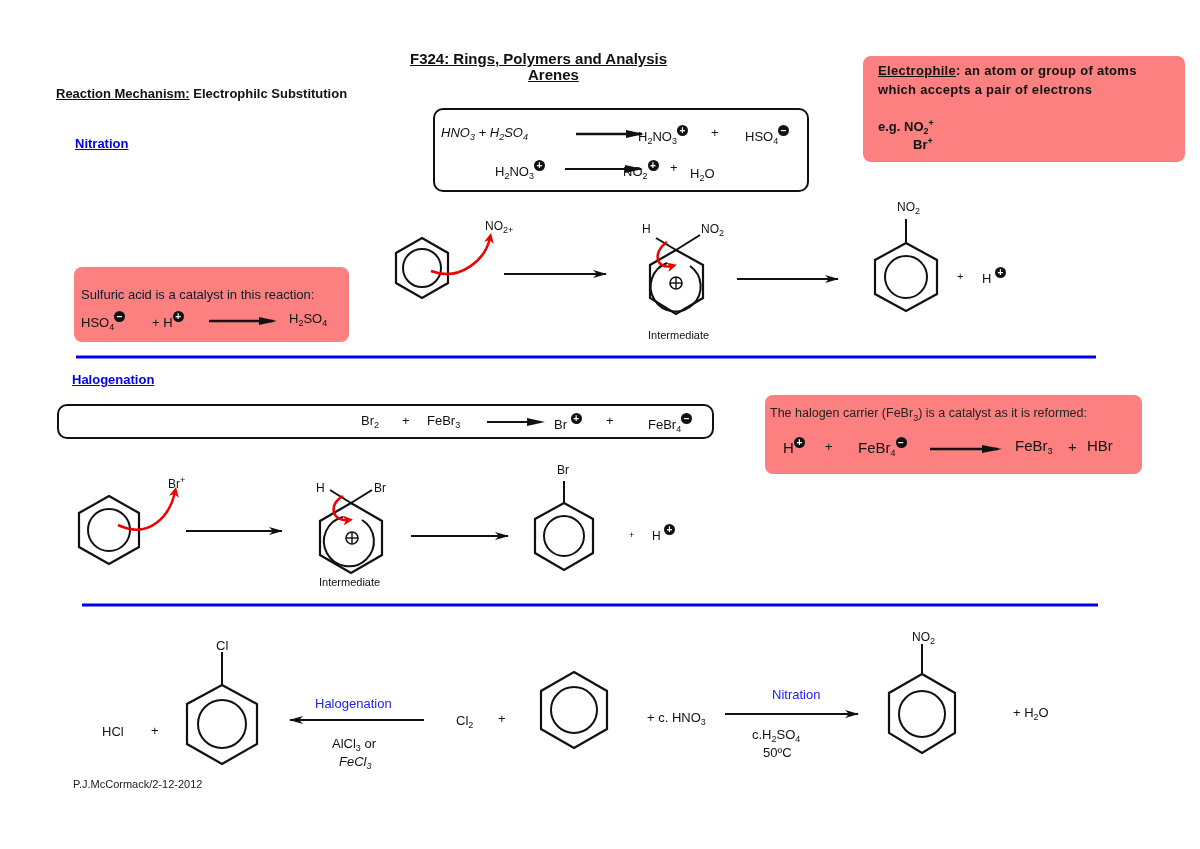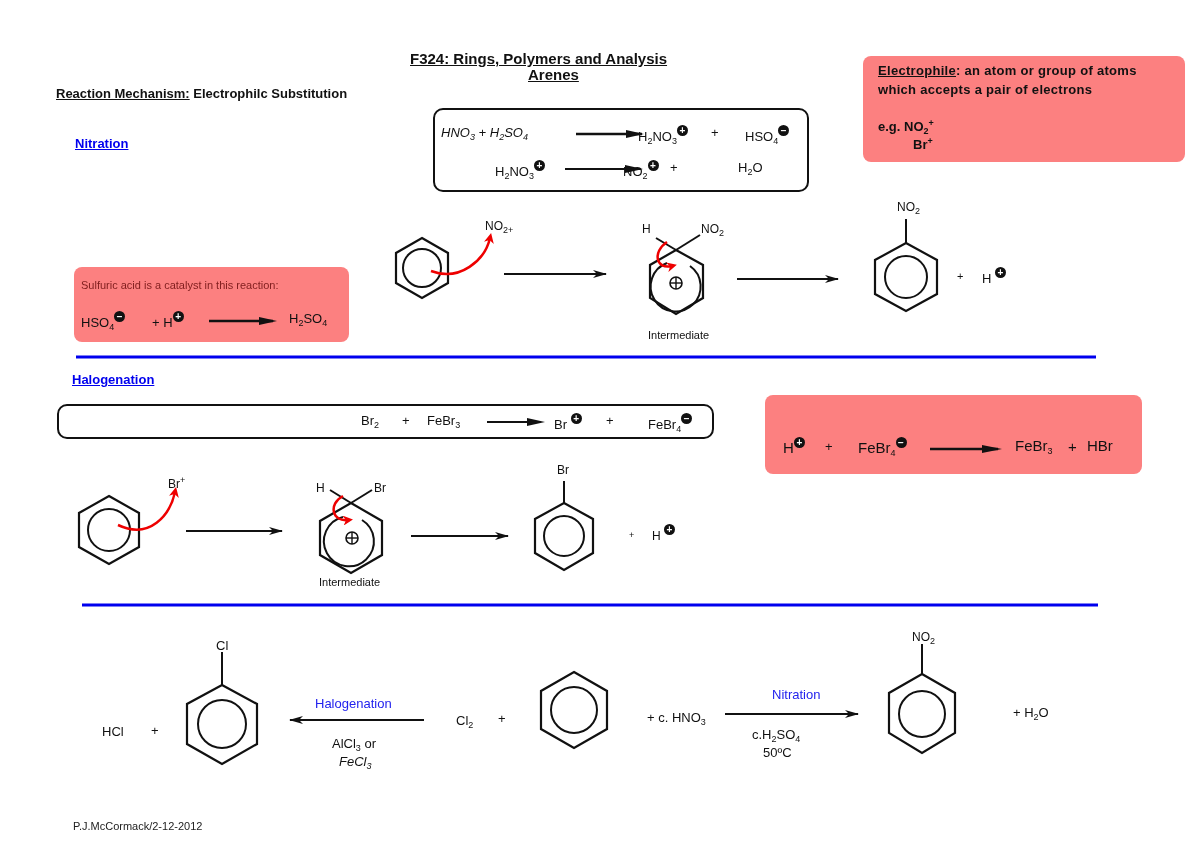--- a/index.html
+++ b/index.html
@@ -154,27 +154,27 @@
     <span>H</span><sub>2</sub><span>NO</span><sub>3</sub><span class="charge">+</span>
   </div>
   <svg width="80" height="10" style="left:130px; top:54px;">
       <line x1="0" y1="5" x2="76" y2="5" stroke="#111" stroke-width="1.8"></line>
       <path d="M60,1 L78,5 L60,9 Z" fill="#111"></path>
     </svg>
   <div class="abs chem" style="left:188px; top:50px;">
     <span>NO</span><sub>2</sub><span class="charge">+</span>
   </div>
   <div class="abs chem" style="left:235px; top:50px;">+</div>
-  <div class="abs chem" style="left:255px; top:50px;margin-left:48px;">
+  <div class="abs chem" style="left:255px; top:56px;">
     <span>H</span><sub>2</sub><span>O</span>
   </div>
 </div>
 
 <div class="pink" style="left:74px; top:267px; width:275px; height:75px;">
-  <div class="abs" style="left:7px; top:12px; font-size:11px; color:#7f1d1d;">Sulfuric acid is a catalyst in this reaction:</div>
+  <div class="abs" style="left:7px; top:20px; font-size:13px; color:#0f172a;">Sulfuric acid is a catalyst in this reaction:</div>
   <div class="abs chem" style="left:7px; top:44px;">
     <span>HSO</span><sub>4</sub><span class="charge">−</span>
   </div>
   <div class="abs chem" style="left:78px; top:44px;">
     <span>+ H</span><span class="charge">+</span>
   </div>
   <svg width="70" height="10" style="left:135px; top:49px;">
       <line x1="0" y1="5" x2="64" y2="5" stroke="#111" stroke-width="2.5"></line>
       <path d="M50,1 L68,5 L50,9 Z" fill="#111"></path>
     </svg>
@@ -216,20 +216,23 @@
   <div class="abs chem" style="left:495px; top:7px;">
     <span>Br</span> <span class="charge">+</span>
   </div>
   <div class="abs chem" style="left:547px; top:7px;">+</div>
   <div class="abs chem" style="left:589px; top:7px;">
     <span>FeBr</span><sub>4</sub><span class="charge">−</span>
   </div>
 </div>
 
 <div class="pink" style="left:765px; top:395px; width:377px; height:79px;">
+  <div class="abs" style="left:5px; top:11px; font-size:12.5px; color:#222;">
+    <span>The halogen carrier (FeBr</span><sub style="font-size:9px;">3</sub><span>) is a catalyst as it is reformed:</span>
+  </div>
   <div class="abs chem" style="left:18px; top:42px; font-size:15px;">
     <span>H</span><span class="charge">+</span>
   </div>
   <div class="abs chem" style="left:60px; top:44px;">+</div>
   <div class="abs chem" style="left:93px; top:42px; font-size:15px;">
     <span>FeBr</span><sub>4</sub><span class="charge">−</span>
   </div>
   <svg width="75" height="10" style="left:165px; top:49px;">
       <line x1="0" y1="5" x2="68" y2="5" stroke="#111" stroke-width="2.5"></line>
       <path d="M52,1 L72,5 L52,9 Z" fill="#111"></path>
@@ -280,13 +283,13 @@
 </div>
 <div class="abs chem" style="left:763px; top:745px;">50ºC</div>
 
 <div class="abs chem" style="left:912px; top:630px; font-size:12px;">
   <span>NO</span><sub>2</sub>
 </div>
 <div class="abs chem" style="left:1013px; top:705px;">
   <span>+ H</span><sub>2</sub><span>O</span>
 </div>
 
-<div class="abs" style="left:73px; top:820px; font-size:11px; color:#222;">P.J.McCormack/2-12-2012</div>
+<div class="abs" style="left:73px; top:778px; font-size:11px; color:#222;">P.J.McCormack/2-12-2012</div>
 
 </body></html>

